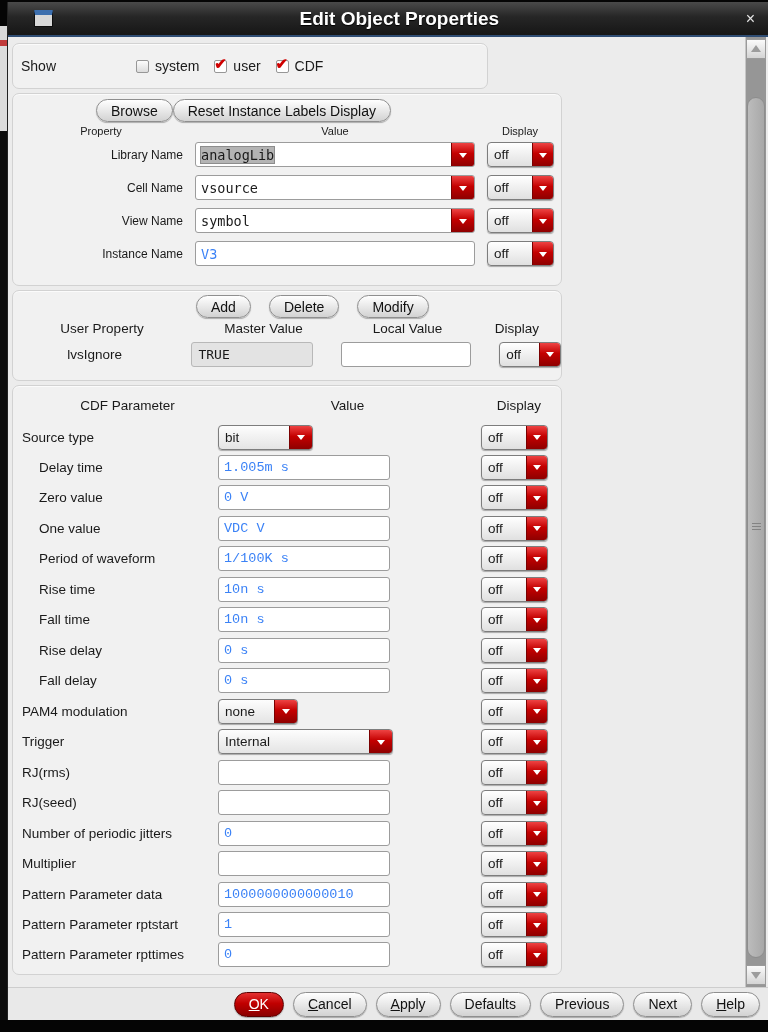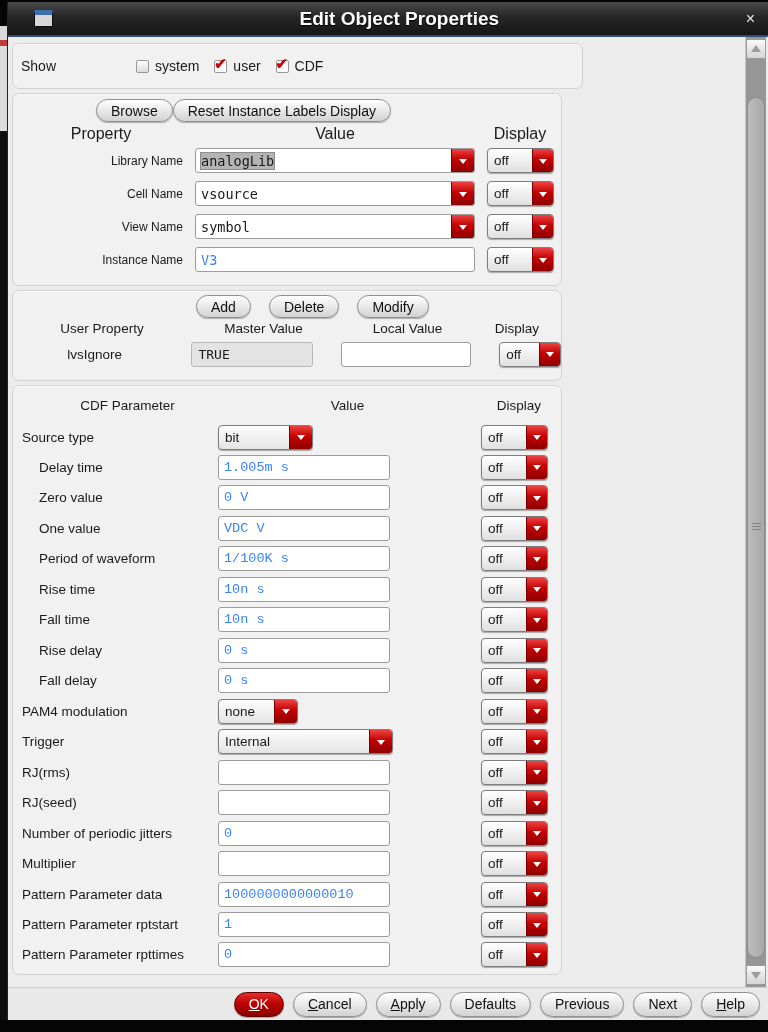--- a/index.html
+++ b/index.html
@@ -16,39 +16,39 @@
     background:linear-gradient(to bottom,#4a4a4a,#262626 45%,#161616);}
   .win-icon{width:19px;height:17px;margin-left:26px;background:#d8d8d8;border:1px solid #0d0d0d;
     border-top:5px solid #3d6fae;box-sizing:border-box;border-radius:1px;}
   .title{flex:1;text-align:center;color:#fff;font-weight:bold;font-size:19px;text-shadow:0 1px 1px #000;}
   .close{color:#e6e6e6;font-size:16px;margin-right:13px;line-height:1;}
   .title-underline{flex:0 0 2px;background:#2f4d74;}
   
   .content{position:relative;flex:1;background:#ececec;overflow:hidden;}
   .groupbox{position:absolute;background:#f1f1f1;border:1px solid #d2d2d2;border-radius:7px;
     box-sizing:border-box;box-shadow:inset 0 1px 0 #fbfbfb;}
-  .show-box{left:4px;top:6px;width:571px;height:46px;display:flex;align-items:center;}
+  .show-box{left:4px;top:6px;width:476px;height:46px;display:flex;align-items:center;}
   .show-label{margin-left:8px;width:115px;font-size:14px;}
   .cb-item{display:flex;align-items:center;margin-right:15px;}
   .checkbox{position:relative;width:13px;height:13px;border:1px solid #979797;border-radius:2px;
     background:linear-gradient(#fdfdfd,#dcdcdc);margin-right:6px;box-sizing:border-box;}
   .checkbox.checked{background:#fff;}
   .checkbox .mark{position:absolute;left:-1px;top:-6px;color:#cf0000;font-size:15px;font-weight:bold;}
   .cb-label{font-size:14px;}
   
   .pill{height:23px;padding:0 14px;border-radius:12px;border:1px solid #8f8f8f;
     background:linear-gradient(#ffffff,#ebebeb 45%,#d2d2d2);font-size:14px;color:#111;
     font-family:"Liberation Sans",sans-serif;box-shadow:0 1px 1px rgba(0,0,0,.28);cursor:default;}
   .pill .ul{text-decoration:underline;}
   .pill.primary{background:linear-gradient(#e43030,#c00000 45%,#8a0000);border-color:#5d0000;color:#fff;}
   
   .inst-box{left:4px;top:56px;width:550px;height:193px;padding-top:5px;}
   .btn-row{display:flex;margin-bottom:3px;}
   .inst-box .btn-row{padding-left:83px;}
-  .inst-headers{display:flex;font-size:16px;margin:2px 0 1px 0;}
+  .inst-headers{display:flex;font-size:11px;margin:2px 0 1px 0;}
   .inst-headers .h1{width:176px;text-align:center;}
   .inst-headers .h2{width:292px;text-align:center;}
   .inst-headers .h3{width:78px;text-align:center;}
   .inst-row{display:flex;align-items:center;height:33px;}
   .inst-label{width:170px;text-align:right;padding-right:12px;font-size:12px;}
   .inst-val{width:292px;}
   .combo-field{width:280px;height:25px;border:1px solid #9c9c9c;border-radius:3px;background:#fff;
     display:flex;align-items:stretch;overflow:hidden;box-sizing:border-box;}
   .combo-text{flex:1;display:flex;align-items:center;padding-left:5px;
     font-family:"DejaVu Sans Mono",monospace;font-size:13.5px;}

